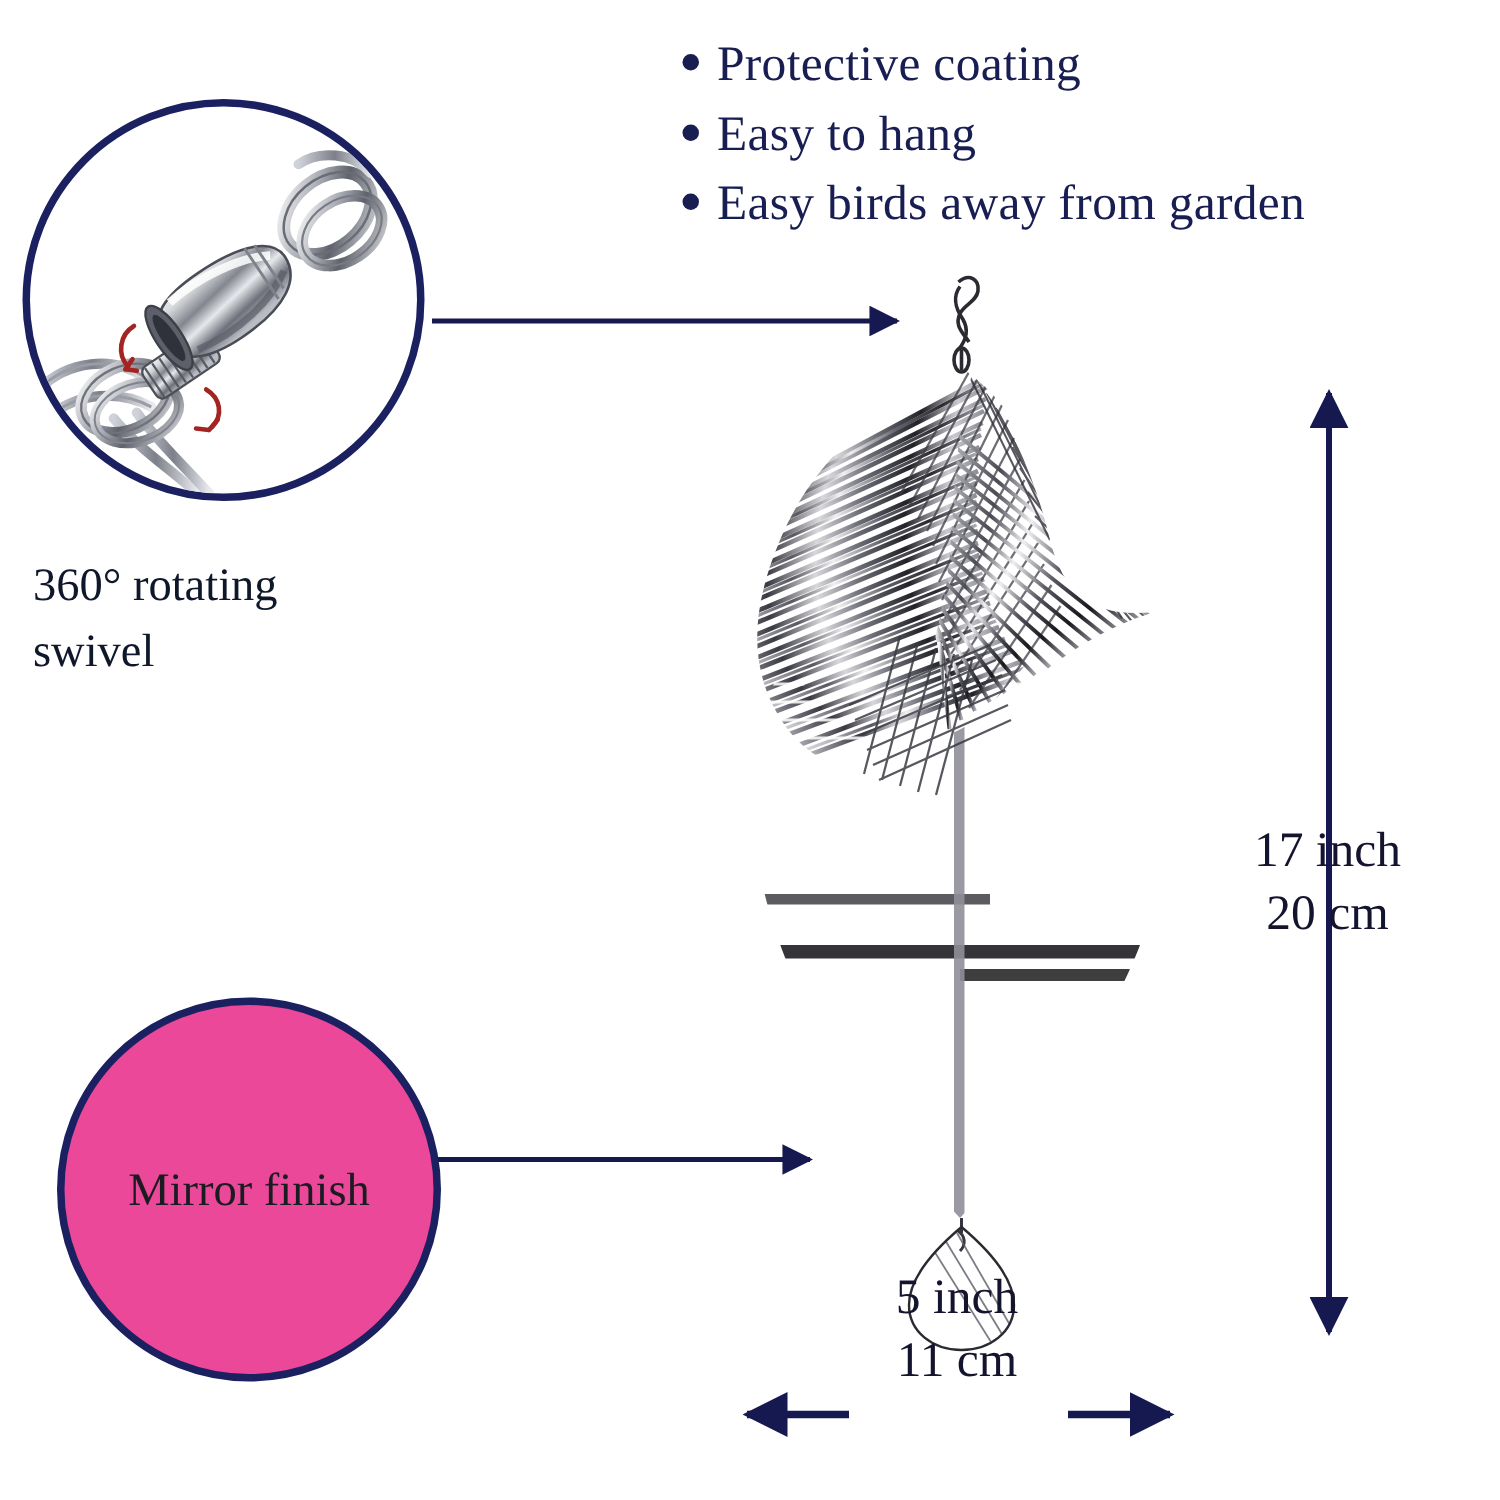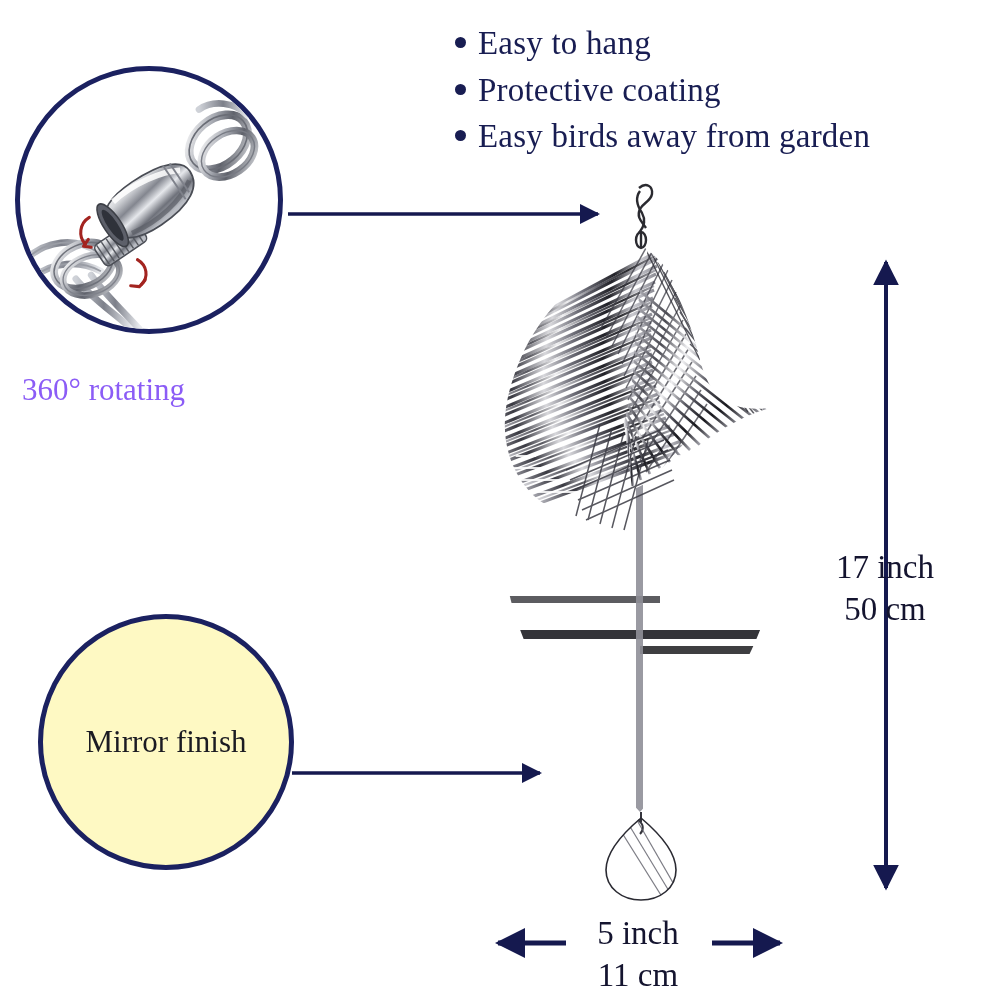--- a/index.html
+++ b/index.html
@@ -57,24 +57,24 @@
   #circle-swivel {
     left: 15px;
     top: 66px;
     width: 268px;
     height: 268px;
     overflow: hidden;
     background: #ffffff;
   }
   #circle-mirror {
     left: 38px;
-    top: 614px;
+    top: 665px;
     width: 256px;
     height: 256px;
-    background: #fef9c3;
+    background: #ec4899;
   }
   .mirror-label {
     position: absolute;
     left: 0;
     top: 0;
     width: 100%;
     height: 100%;
     display: flex;
     align-items: center;
     justify-content: center;
@@ -83,21 +83,21 @@
   }
 
   
   .swivel-caption {
     position: absolute;
     left: 22px;
     top: 368px;
     width: 280px;
     font-size: 31px;
     line-height: 1.42;
-    color: #8b5cf6;
+    color: #0f172a;
   }
 
   
   .overlay-svg {
     position: absolute;
     left: 0;
     top: 0;
     width: 1000px;
     height: 1000px;
     pointer-events: none;
@@ -112,21 +112,21 @@
   }
   #dim-height {
     left: 790px;
     top: 546px;
     width: 190px;
     font-size: 33px;
     line-height: 1.28;
   }
   #dim-width {
     left: 540px;
-    top: 912px;
+    top: 844px;
     width: 196px;
     font-size: 33px;
     line-height: 1.28;
   }
   .dim-line { display: block; }
 
   
   #swivel-art { position: absolute; left: 0; top: 0; width: 100%; height: 100%; }
 </style>
 </head>
@@ -506,34 +506,35 @@
         <path d="M72 152 C 62 158, 60 172, 68 180"></path>
         <path d="M66 182 l 5 -7 M66 182 l 8 1"></path>
         <path d="M122 196 C 132 202, 134 214, 126 222"></path>
         <path d="M124 224 l 6 -7 M124 224 l -9 -1"></path>
       </g>
     </svg>
   </div>
 
   <div class="swivel-caption">
     <div>360° rotating</div>
+    <div>swivel</div>
   </div>
 
   <div class="callout-circle" id="circle-mirror">
     <div class="mirror-label">Mirror finish</div>
   </div>
 
   <div class="features">
     <div class="feature-row">
       <span class="feature-bullet"></span>
-      <span class="feature-text">Easy to hang</span>
+      <span class="feature-text">Protective coating</span>
     </div>
     <div class="feature-row">
       <span class="feature-bullet"></span>
-      <span class="feature-text">Protective coating</span>
+      <span class="feature-text">Easy to hang</span>
     </div>
     <div class="feature-row">
       <span class="feature-bullet"></span>
       <span class="feature-text">Easy birds away from garden</span>
     </div>
   </div>
 
   <svg class="overlay-svg" id="annotation-svg" viewBox="0 0 1000 1000">
     <defs>
       <marker id="arrowR" viewBox="0 0 10 10" refX="9" refY="5" markerWidth="6" markerHeight="6" orient="auto-start-reverse">
@@ -552,21 +553,21 @@
     <line x1="292" y1="773" x2="540" y2="773" stroke="#15194f" stroke-width="3.4" marker-end="url(#arrowR)"></line>
 
     <line x1="886" y1="262" x2="886" y2="888" stroke="#15194f" stroke-width="4" marker-start="url(#arrowUp)" marker-end="url(#arrowUp)"></line>
 
     <line x1="566" y1="943" x2="498" y2="943" stroke="#15194f" stroke-width="5" marker-end="url(#arrowL)"></line>
     <line x1="712" y1="943" x2="780" y2="943" stroke="#15194f" stroke-width="5" marker-end="url(#arrowR)"></line>
   </svg>
 
   <div class="dim-text" id="dim-height">
     <span class="dim-line">17 inch</span>
-    <span class="dim-line">50 cm</span>
+    <span class="dim-line">20 cm</span>
   </div>
 
   <div class="dim-text" id="dim-width">
     <span class="dim-line">5 inch</span>
     <span class="dim-line">11 cm</span>
   </div>
 
 </div>
 
 </body></html>

